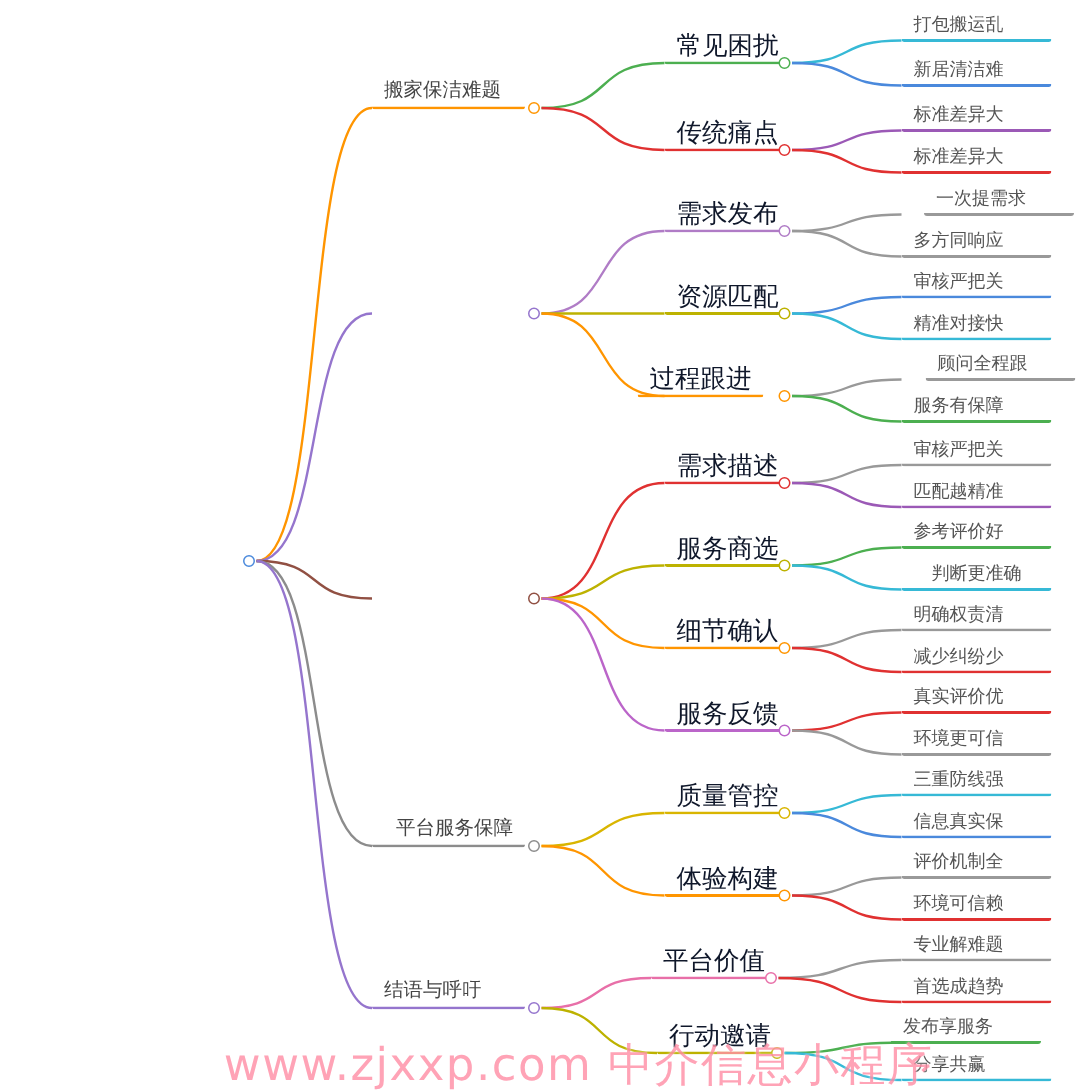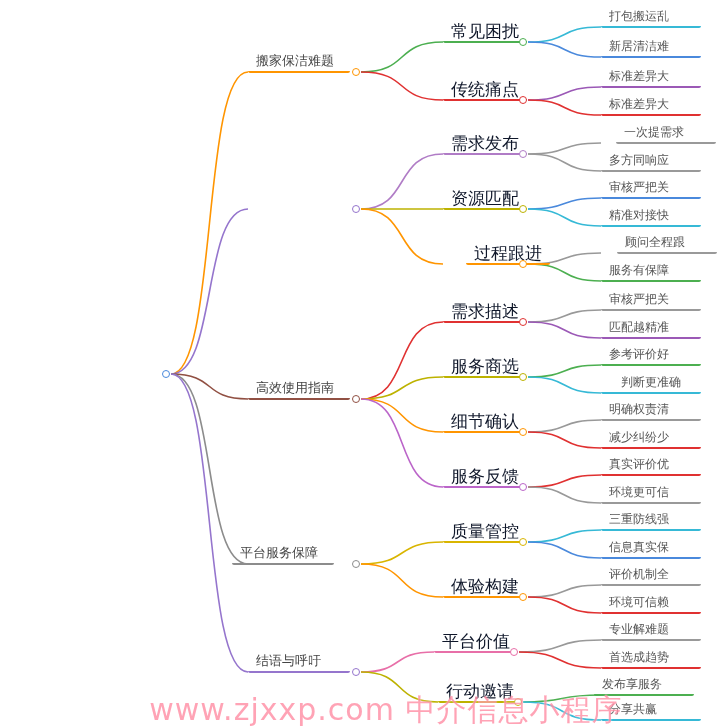--- a/index.html
+++ b/index.html
@@ -78,39 +78,38 @@
   <div class="node l2" style="left: 443px; top: 81px; border-bottom-color: rgb(224, 49, 49);">传统痛点</div>
   <div class="node l3" style="left: 601px; top: 68px; border-bottom-color: rgb(155, 89, 182);">标准差异大</div>
   <div class="node l3" style="left: 601px; top: 96px; border-bottom-color: rgb(224, 49, 49);">标准差异大</div>
 
   <div class="node l2" style="left: 443px; top: 135px; border-bottom-color: rgb(176, 124, 198);">需求发布</div>
   <div class="node l3" style="left: 601px; top: 124px; border-bottom-color: rgb(153, 153, 153); margin-left: 15px;">一次提需求</div>
   <div class="node l3" style="left: 601px; top: 152px; border-bottom-color: rgb(153, 153, 153);">多方同响应</div>
   <div class="node l2" style="left: 443px; top: 190px; border-bottom-color: rgb(189, 178, 0);">资源匹配</div>
   <div class="node l3" style="left: 601px; top: 179px; border-bottom-color: rgb(74, 137, 220);">审核严把关</div>
   <div class="node l3" style="left: 601px; top: 207px; border-bottom-color: rgb(54, 185, 214);">精准对接快</div>
-  <div class="node l2" style="left: 466px; top: 245px; border-bottom-color: rgb(255, 149, 0);">过程跟进</div>
+  <div class="node l2" style="left: 425px; top: 245px; border-bottom-color: rgb(255, 149, 0);">过程跟进</div>
   <div class="node l3" style="left: 617px; top: 234px; border-bottom-color: rgb(153, 153, 153);">顾问全程跟</div>
   <div class="node l3" style="left: 601px; top: 262px; border-bottom-color: rgb(76, 175, 80);">服务有保障</div>
 
-  <div class="node l1" style="left: 248px; top: 379px; border-bottom-color: rgb(145, 80, 67);">高效使用指南</div>
   <div class="node l2" style="left: 443px; top: 303px; border-bottom-color: rgb(224, 49, 49);">需求描述</div>
   <div class="node l3" style="left: 601px; top: 291px; border-bottom-color: rgb(153, 153, 153);">审核严把关</div>
   <div class="node l3" style="left: 601px; top: 319px; border-bottom-color: rgb(155, 89, 182);">匹配越精准</div>
   <div class="node l2" style="left: 443px; top: 358px; border-bottom-color: rgb(189, 178, 0);">服务商选</div>
   <div class="node l3" style="left: 601px; top: 346px; border-bottom-color: rgb(76, 175, 80);">参考评价好</div>
   <div class="node l3" style="left: 601px; top: 374px; border-bottom-color: rgb(54, 185, 214); text-align: center;">判断更准确</div>
   <div class="node l2" style="left: 443px; top: 413px; border-bottom-color: rgb(255, 149, 0);">细节确认</div>
   <div class="node l3" style="left: 601px; top: 401px; border-bottom-color: rgb(153, 153, 153);">明确权责清</div>
   <div class="node l3" style="left: 601px; top: 429px; border-bottom-color: rgb(224, 49, 49);">减少纠纷少</div>
   <div class="node l2" style="left: 443px; top: 468px; border-bottom-color: rgb(187, 101, 201);">服务反馈</div>
   <div class="node l3" style="left: 601px; top: 456px; border-bottom-color: rgb(224, 49, 49);">真实评价优</div>
   <div class="node l3" style="left: 601px; top: 484px; border-bottom-color: rgb(153, 153, 153);">环境更可信</div>
 
-  <div class="node l1" style="left: 232px; top: 544px; border-bottom-color: rgb(140, 140, 140);">平台服务保障</div>
+  <div class="node l1" style="left: 248px; top: 544px; border-bottom-color: rgb(140, 140, 140); text-align: right;">平台服务保障</div>
   <div class="node l2" style="left: 443px; top: 523px; border-bottom-color: rgb(217, 181, 0);">质量管控</div>
   <div class="node l3" style="left: 601px; top: 511px; border-bottom-color: rgb(54, 185, 214);">三重防线强</div>
   <div class="node l3" style="left: 601px; top: 539px; border-bottom-color: rgb(74, 137, 220);">信息真实保</div>
   <div class="node l2" style="left: 443px; top: 578px; border-bottom-color: rgb(255, 149, 0);">体验构建</div>
   <div class="node l3" style="left: 601px; top: 566px; border-bottom-color: rgb(153, 153, 153);">评价机制全</div>
   <div class="node l3" style="left: 601px; top: 594px; border-bottom-color: rgb(224, 49, 49);">环境可信赖</div>
 
   <div class="node l1" style="left: 248px; top: 652px; border-bottom-color: rgb(149, 117, 205);">结语与呼吁</div>
   <div class="node l2" style="left: 434px; top: 633px; border-bottom-color: rgb(232, 111, 168);">平台价值</div>
   <div class="node l3" style="left: 601px; top: 621px; border-bottom-color: rgb(153, 153, 153);">专业解难题</div>

